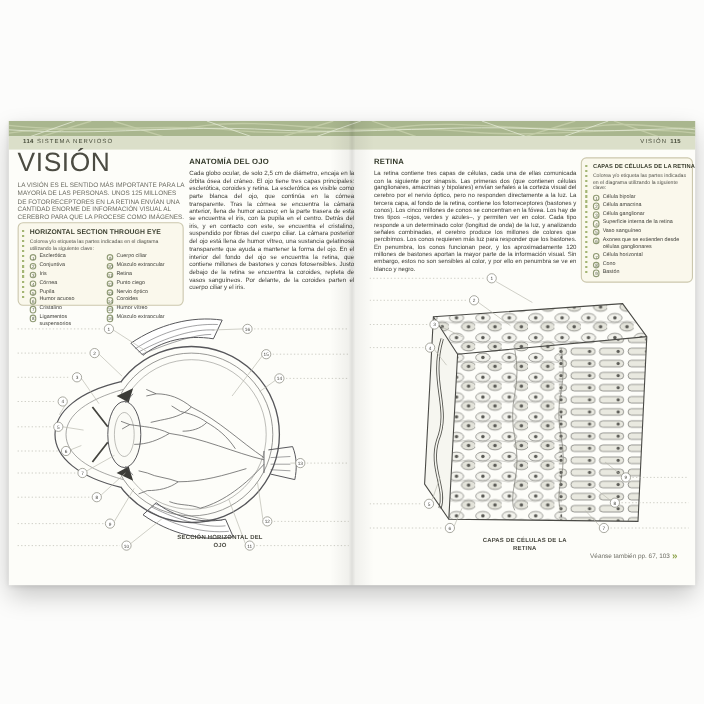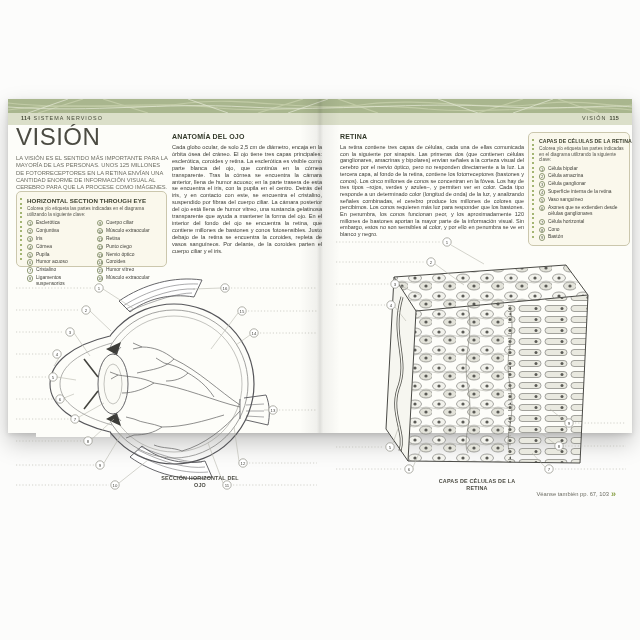--- a/index.html
+++ b/index.html
@@ -1,19 +1,19 @@
 <!DOCTYPE html>
 <html><head>
 <meta charset="utf-8">
 <style>
   html,body{margin:0;padding:0;background:#fbfbfa;}
   #canvas{position:relative;width:640px;height:640px;background:#fcfcfb;overflow:hidden;
           font-family:"Liberation Sans", sans-serif;}
   
-  #spread{position:absolute;left:8px;top:99px;width:624px;height:334px;background:#fdfdf9;
+  #spread{position:absolute;left:8px;top:110px;width:624px;height:422px;background:#fdfdf9;
           box-shadow:0 10px 22px rgba(0,0,0,.22), 0 2px 5px rgba(0,0,0,.12);}
   #spine{position:absolute;left:292px;top:0;width:40px;height:100%;pointer-events:none;
          background:linear-gradient(90deg,rgba(0,0,0,0) 0%,rgba(0,0,0,.05) 42%,rgba(0,0,0,.12) 50%,rgba(0,0,0,.05) 58%,rgba(0,0,0,0) 100%);z-index:30;}
   
   #band-dark{position:absolute;left:0;top:0;width:624px;height:14px;background:#a9b68e;overflow:hidden;}
   #band-light{position:absolute;left:0;top:14px;width:624px;height:12px;background:#dbdfc9;}
   .runhead{position:absolute;top:2px;font-size:5.4px;letter-spacing:1px;color:#454a38;}
   .runhead b{font-weight:bold;margin:0 3px;letter-spacing:.3px;}
   
   #main-title{position:absolute;left:8px;top:24px;font-size:24px;font-weight:400;color:#4b4b42;letter-spacing:.5px;}

